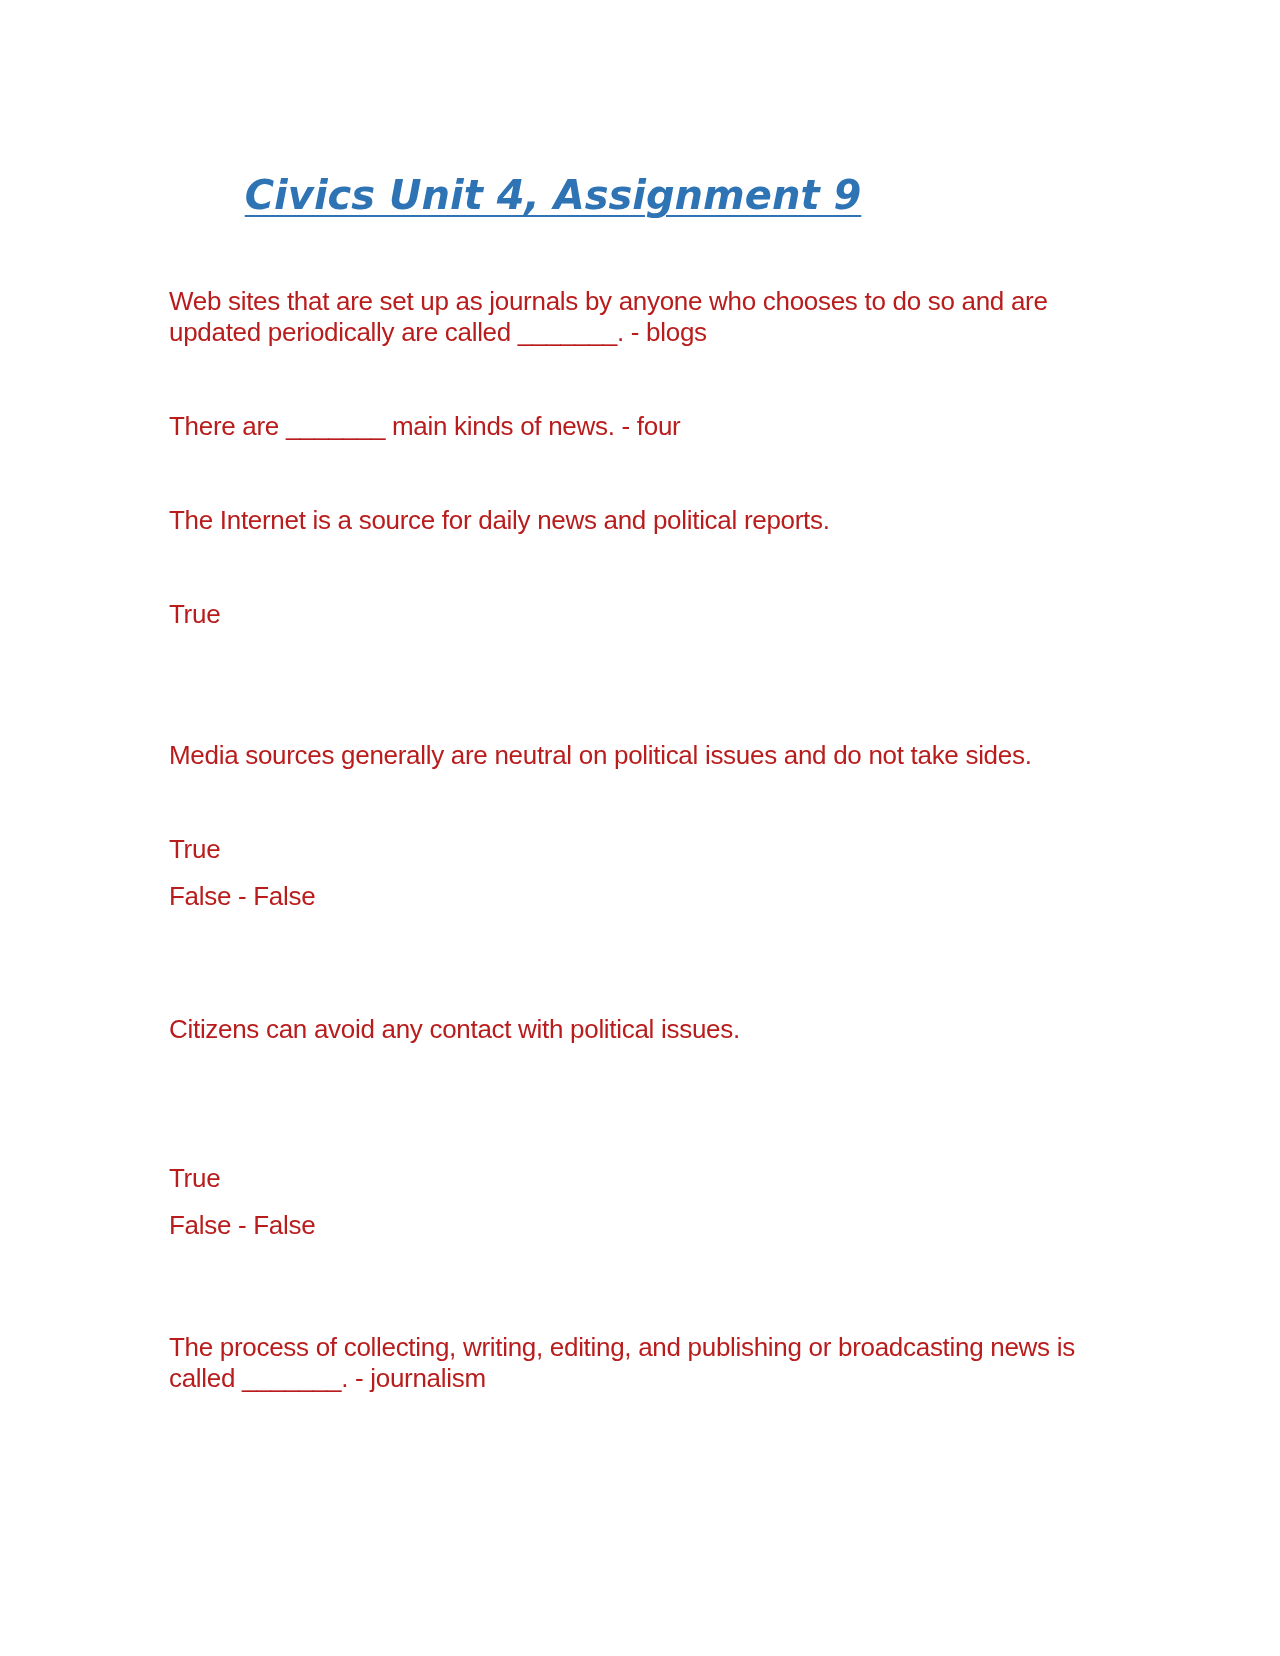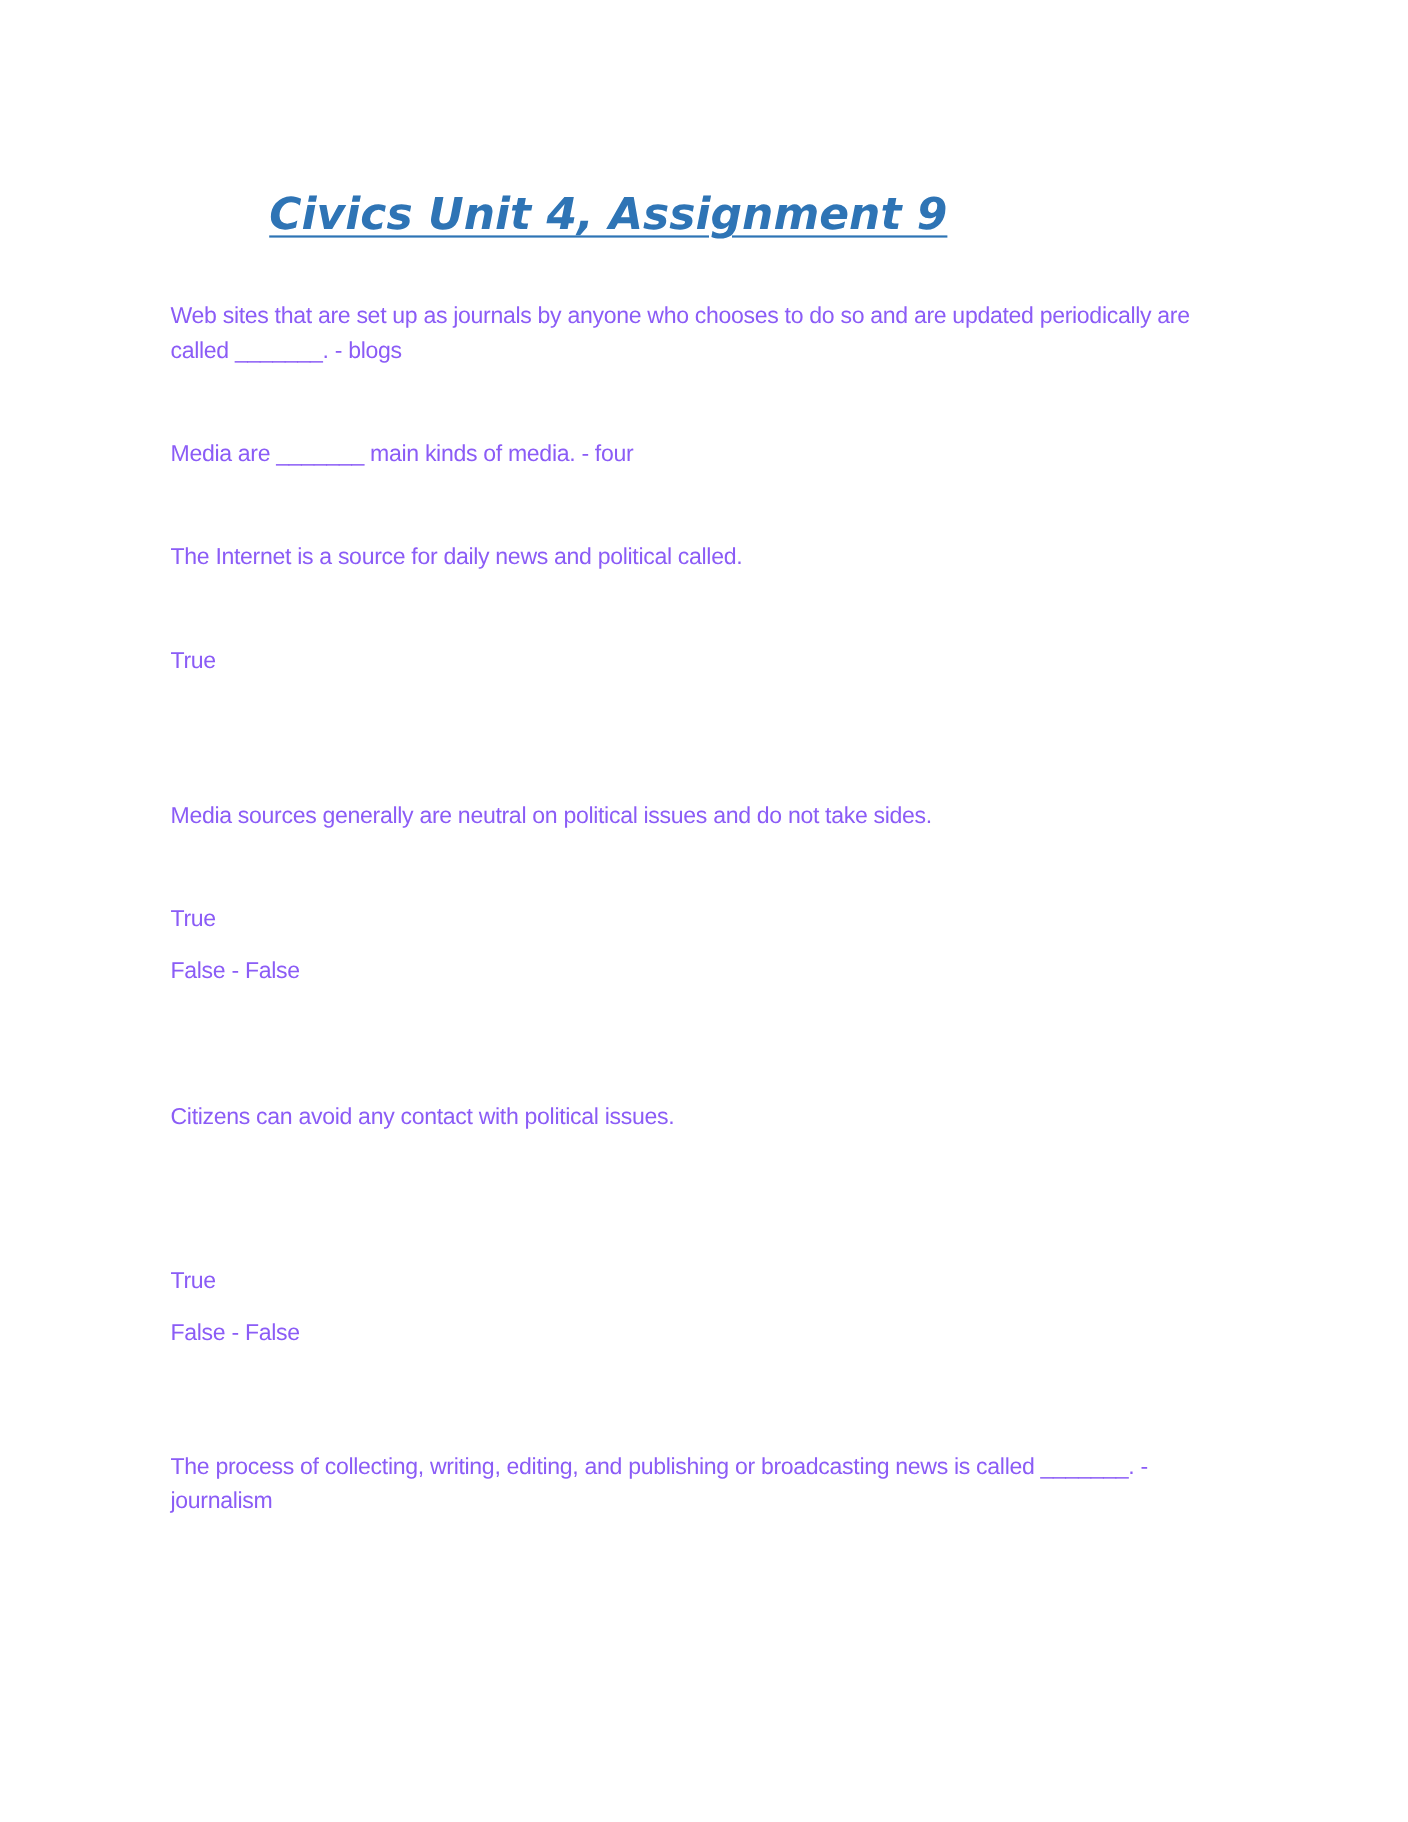--- a/index.html
+++ b/index.html
@@ -10,34 +10,34 @@
       text-align: center;
       font-family: "DejaVu Sans", sans-serif;
       font-weight: bold; font-style: italic;
       font-size: 40px; color: #2e74b5;
       text-decoration: underline; text-decoration-thickness: 2px; text-underline-offset: 6px;
       margin: 0;
     }
     .body-text {
       position: absolute; left: 151px; width: 960px;
       font-family: "Liberation Sans", sans-serif;
-      font-size: 21px; line-height: 31px; color: #8b5cf6;
-      margin: 4px;
+      font-size: 26px; line-height: 31px; color: #b91c1c;
+      margin: 18px;
       letter-spacing: -0.3px;
     }
   </style>
 </head>
 <body>
 
 <div class="page">
   <h1 class="title">Civics Unit 4, Assignment 9</h1>
 
   <p class="body-text" style="top:268px">Web sites that are set up as journals by anyone who chooses to do so and are updated periodically are called _______. - blogs</p>
-  <p class="body-text" style="top:393px">Media are _______ main kinds of media. - four</p>
-  <p class="body-text" style="top:487px">The Internet is a source for daily news and political called.</p>
+  <p class="body-text" style="top:393px">There are _______ main kinds of news. - four</p>
+  <p class="body-text" style="top:487px">The Internet is a source for daily news and political reports.</p>
   <p class="body-text" style="top:581px">True</p>
   <p class="body-text" style="top:722px">Media sources generally are neutral on political issues and do not take sides.</p>
   <p class="body-text" style="top:816px">True</p>
   <p class="body-text" style="top:863px">False - False</p>
   <p class="body-text" style="top:996px">Citizens can avoid any contact with political issues.</p>
   <p class="body-text" style="top:1145px">True</p>
   <p class="body-text" style="top:1192px">False - False</p>
   <p class="body-text" style="top:1314px">The process of collecting, writing, editing, and publishing or broadcasting news is called _______. - journalism</p>
 </div>
 

